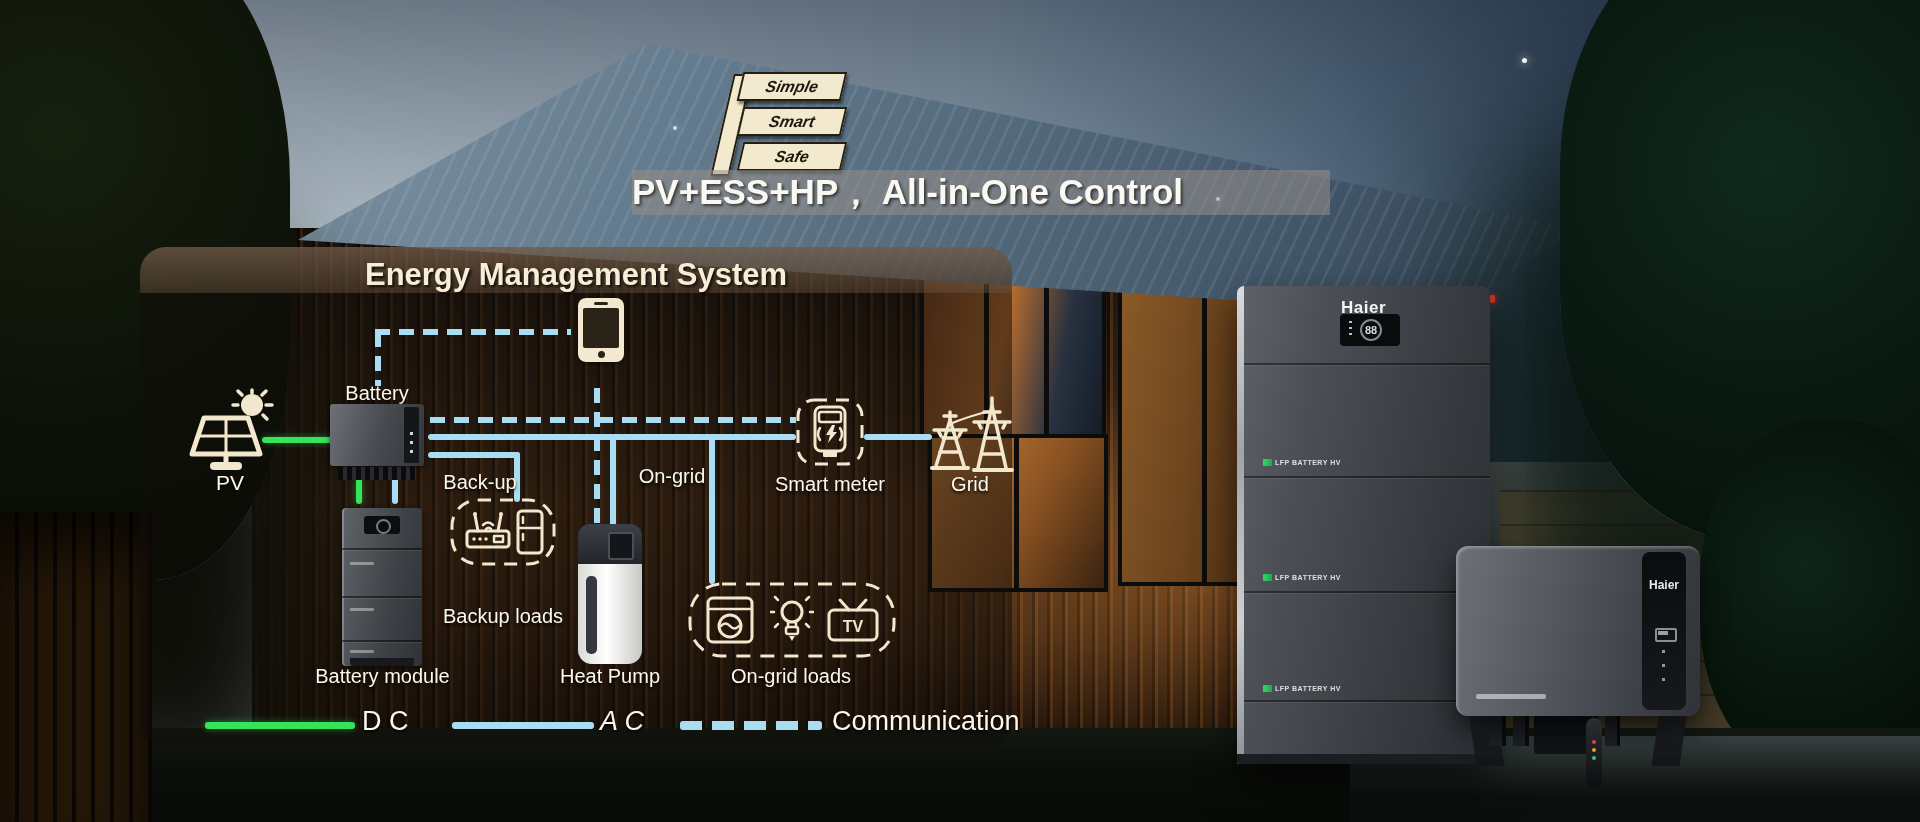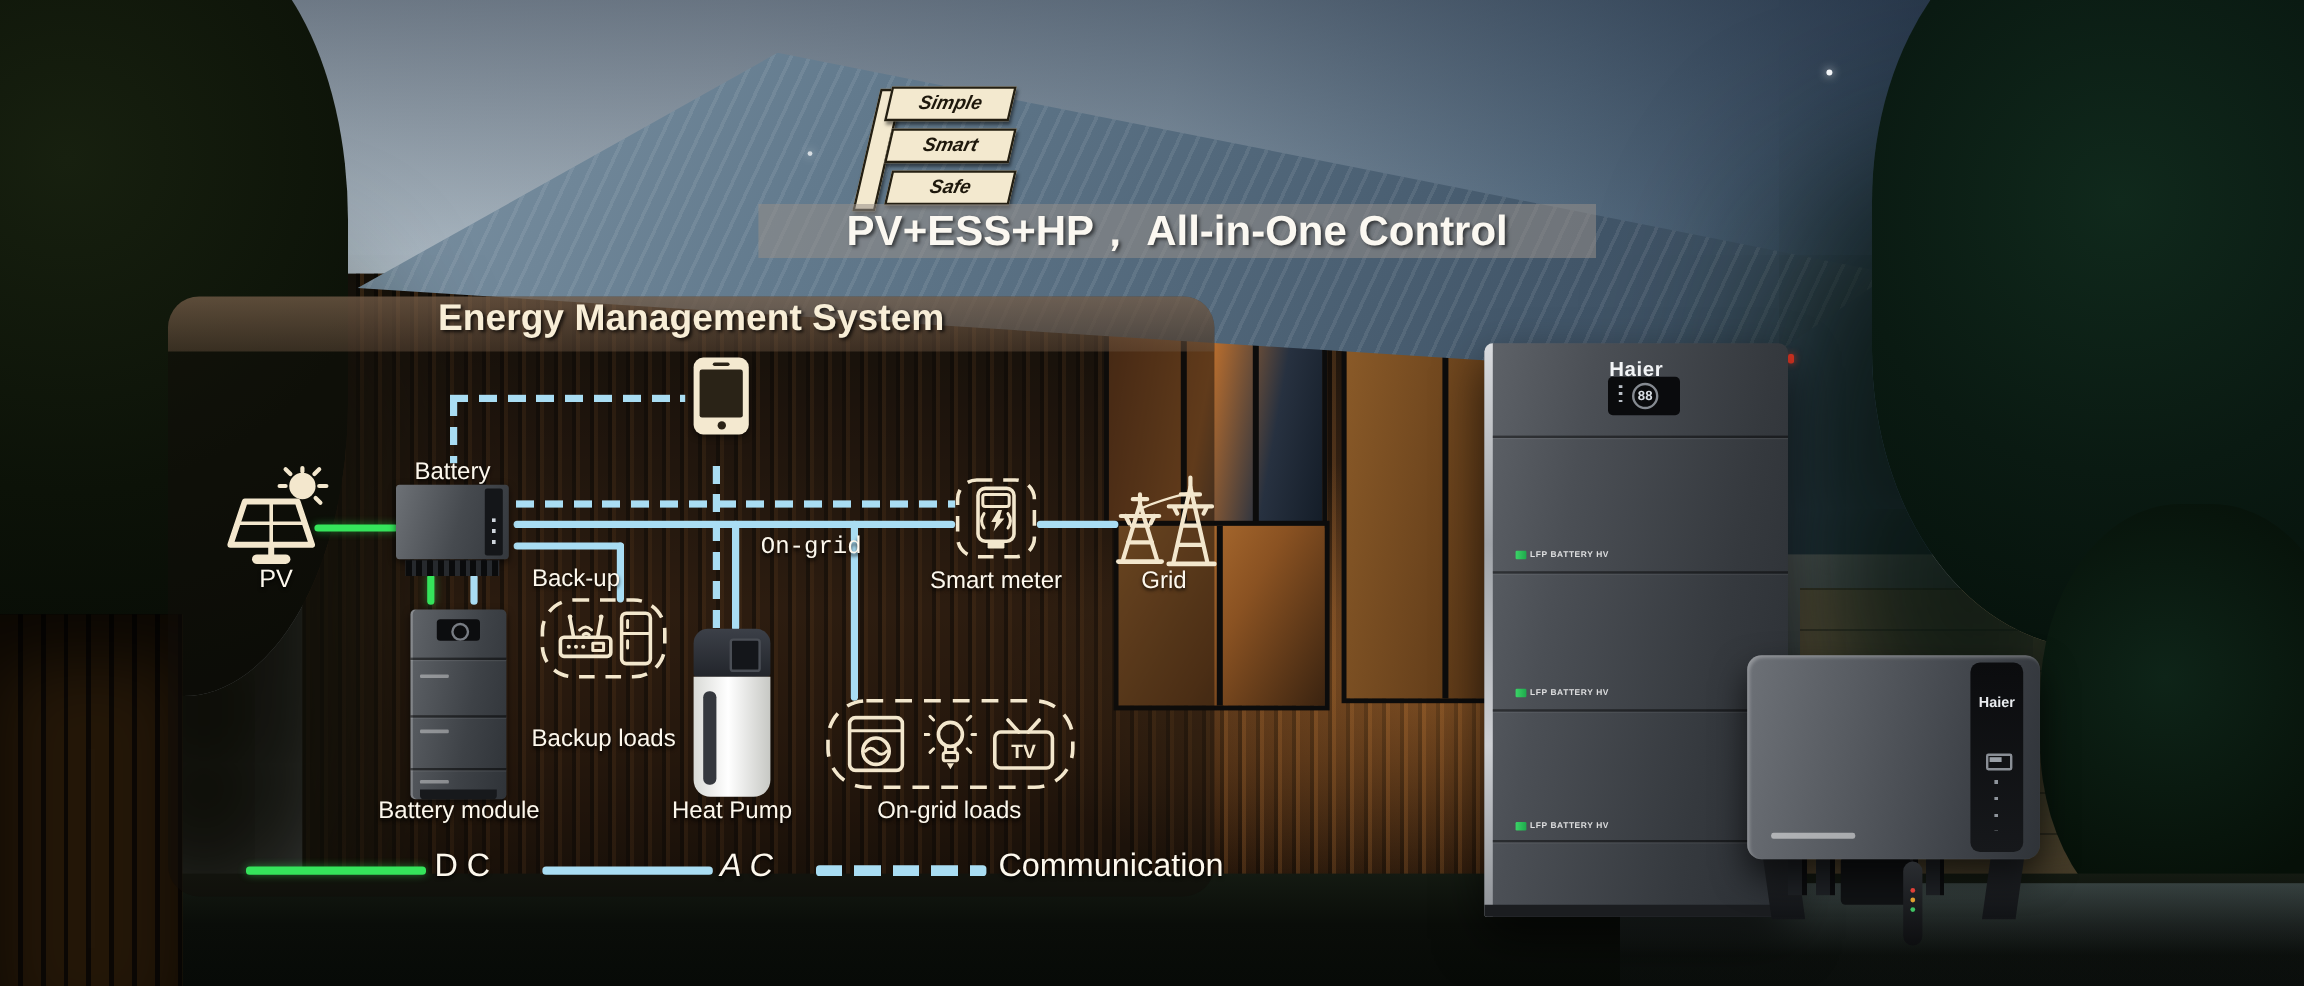--- a/index.html
+++ b/index.html
@@ -58,28 +58,28 @@
   .logo-spine{position:absolute;left:6px;top:2px;width:15px;height:98px;background:#f3e9cf;
        border:2px solid #241f12;transform:skewX(-13deg);box-shadow:2px 3px 3px rgba(0,0,0,.5);}
   .logo-banner{position:absolute;left:24px;width:100px;height:25px;background:#f3e9cf;
        border:2px solid #241f12;transform:skewX(-13deg);display:flex;align-items:center;justify-content:center;
        box-shadow:2px 3px 3px rgba(0,0,0,.5);}
   .logo-banner span{font-style:italic;font-weight:bold;font-size:16px;color:#1e180c;}
   .b1{top:0;} .b2{top:35px;} .b3{top:70px;}
   .main-title{left:846px;top:62px;font-size:74px;font-weight:bold;color:#f7e9c9;letter-spacing:-1px;
        text-shadow:0 2px 0 #c9a877,3px 5px 5px rgba(0,0,0,.6);}
   .sub-band{left:632px;top:170px;width:698px;height:45px;background:rgba(150,142,136,.55);
-       display:flex;align-items:center;justify-content:center;}
+       display:flex;align-items:center;justify-content:flex-start;}
   .sub-band span{font-size:35px;font-weight:bold;color:#fbf8f1;text-shadow:2px 2px 3px rgba(0,0,0,.55);}
 
   
   .panel{left:140px;top:247px;width:872px;height:500px;background:rgba(18,13,9,.52);border-radius:26px;}
   .panel-title{left:140px;top:247px;width:872px;height:46px;border-radius:26px 26px 0 0;
        background:linear-gradient(180deg,rgba(155,124,97,.55),rgba(105,82,63,.45));
-       display:flex;align-items:flex-start;justify-content:center;}
+       display:flex;align-items:flex-end;justify-content:center;}
   .panel-title span{font-size:31px;font-weight:bold;color:#f8eed7;text-shadow:2px 2px 3px rgba(0,0,0,.75);}
 
   .line-dc{background:#35e45b;border-radius:3px;box-shadow:0 0 7px rgba(53,228,91,.45);}
   .line-ac{background:#a9ddf3;border-radius:3px;}
   .hdash{height:6px;background:repeating-linear-gradient(90deg,#a9ddf3 0 15px,rgba(0,0,0,0) 15px 24px);}
   .vdash{width:6px;background:repeating-linear-gradient(180deg,#a9ddf3 0 15px,rgba(0,0,0,0) 15px 24px);}
 
   .nlabel{color:#fdf8ed;font-size:20px;text-align:center;text-shadow:0 2px 3px rgba(0,0,0,.85);white-space:nowrap;}
   .ic{stroke:#f3e7cd;fill:none;stroke-linecap:round;stroke-linejoin:round;}
   .icf{fill:#f3e7cd;stroke:none;}
@@ -334,21 +334,21 @@
 
   <div class="abs hp-node">
     <div class="hp-top">
         <div class="hp-screen"></div>
       </div>
     <div class="hp-body"></div>
       <div class="hp-handle"></div>
   </div>
   <div class="abs nlabel" style="left:552px;top:665px;width:116px;">Heat Pump</div>
 
-  <div class="abs nlabel" style="left:634px;top:445px;width:76px;font-family:Liberation Mono, monospace;">On-grid</div>
+  <div class="abs nlabel" style="left:634px;top:465px;width:76px;">On-grid</div>
 
   <div class="abs" style="left:796px;top:398px;width:68px;height:68px;">
     <svg class="dashbox" width="68" height="68">
         <rect x="2" y="2" width="64" height="64" rx="16" stroke-width="3" stroke-dasharray="13 9"></rect>
       </svg>
     <svg class="abs" style="left:12px;top:7px;" width="44" height="54">
       <g class="ic" stroke-width="3">
           <rect x="7" y="2" width="30" height="44" rx="6"></rect>
         </g>
       <g class="ic" stroke-width="2.5">

